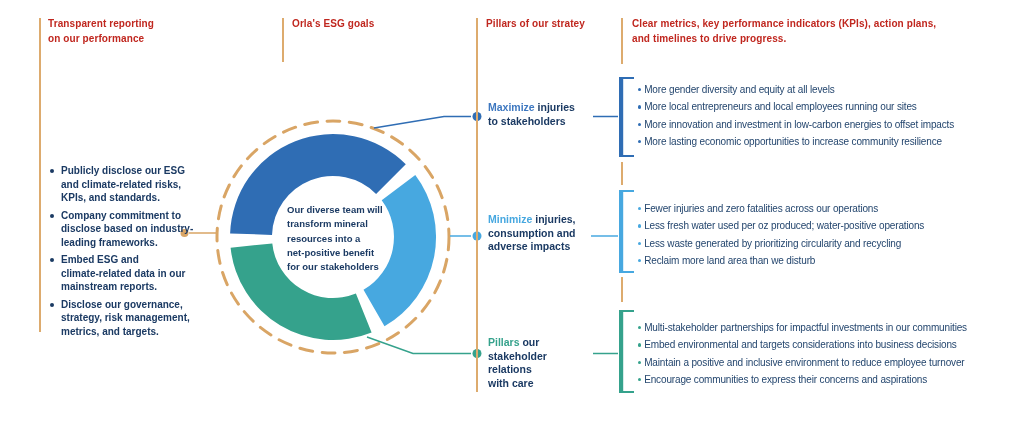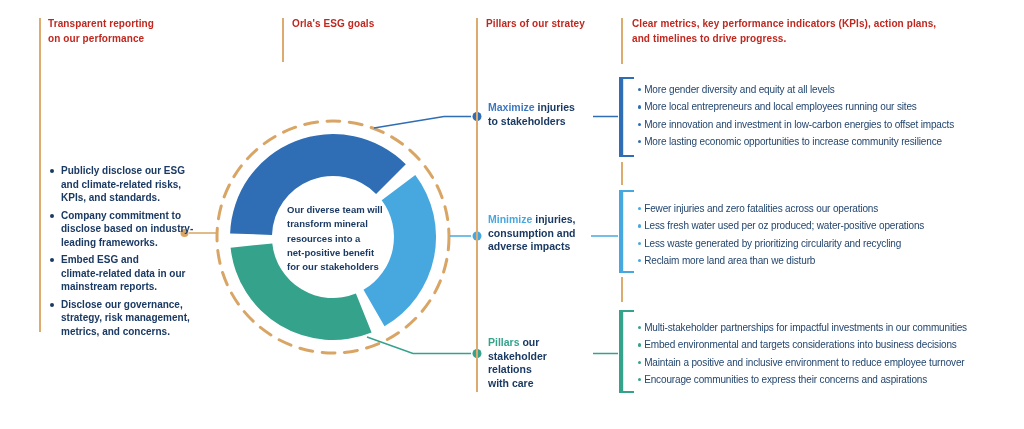--- a/index.html
+++ b/index.html
@@ -88,21 +88,21 @@
     <li>
         <span class="ldot"></span>
         <span class="ltext">Embed ESG and
 climate-related data in our
 mainstream reports.</span>
       </li>
     <li>
         <span class="ldot"></span>
         <span class="ltext">Disclose our governance,
 strategy, risk management,
-metrics, and concerns.</span>
+metrics, and targets.</span>
       </li>
   </ul>
 
   <div class="center-text">Our diverse team will
 transform mineral
 resources into a
 net-positive benefit
 for our stakeholders</div>
 
   <div class="pillar" style="left:488px;top:101px"><span class="pillar-keyword" style="color: rgb(62, 120, 192);">Maximize</span><span> injuries

